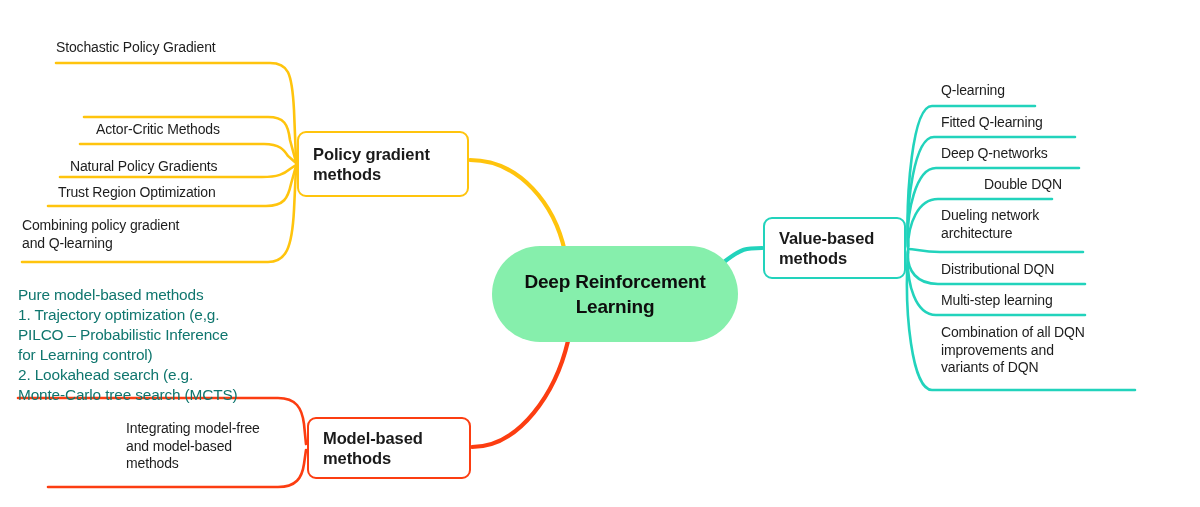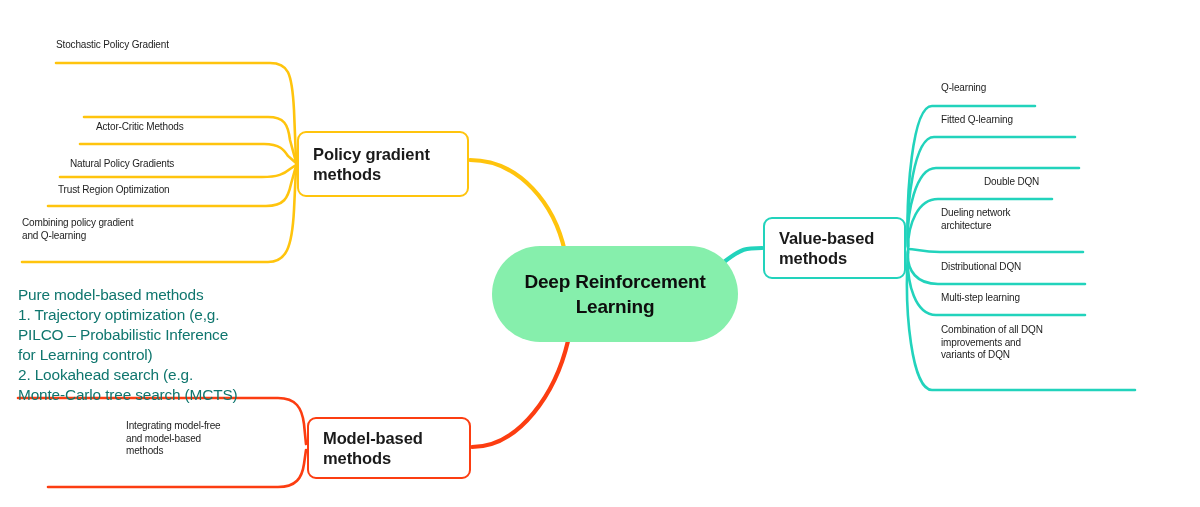--- a/index.html
+++ b/index.html
@@ -80,21 +80,21 @@
   #node-model {
     left: 307px;
     top: 417px;
     width: 164px;
     height: 62px;
     border-color: #fc3d11;
   }
   .leaf {
     position: absolute;
     box-sizing: border-box;
-    font-size: 10px;
+    font-size: 14px;
     color: #1d1d1d;
     line-height: 1.26;
     letter-spacing: -0.15px;
     white-space: pre-line;
   }
   .leaf-left {
     text-align: left;
   }
   .plain-block {
     position: absolute;
@@ -172,20 +172,21 @@
 Monte-Carlo tree search (MCTS)</div>
 
   <div class="leaf leaf-left" style="left:126px; top:420px; width:170px;">Integrating model-free
 and model-based
 methods</div>
 
   <div class="leaf leaf-left" style="left:941px; top:82px; width:170px;">Q-learning</div>
 
   <div class="leaf leaf-left" style="left:941px; top:114px; width:180px;">Fitted Q-learning</div>
 
+  <div class="leaf leaf-left" style="left:941px; top:145px; width:180px;">Deep Q-networks</div>
 
   <div class="leaf leaf-left" style="left:984px; top:176px; width:170px;">Double DQN</div>
 
   <div class="leaf leaf-left" style="left:941px; top:207px; width:170px;">Dueling network
 architecture</div>
 
   <div class="leaf leaf-left" style="left:941px; top:261px; width:180px;">Distributional DQN</div>
 
   <div class="leaf leaf-left" style="left:941px; top:292px; width:180px;">Multi-step learning</div>
 

